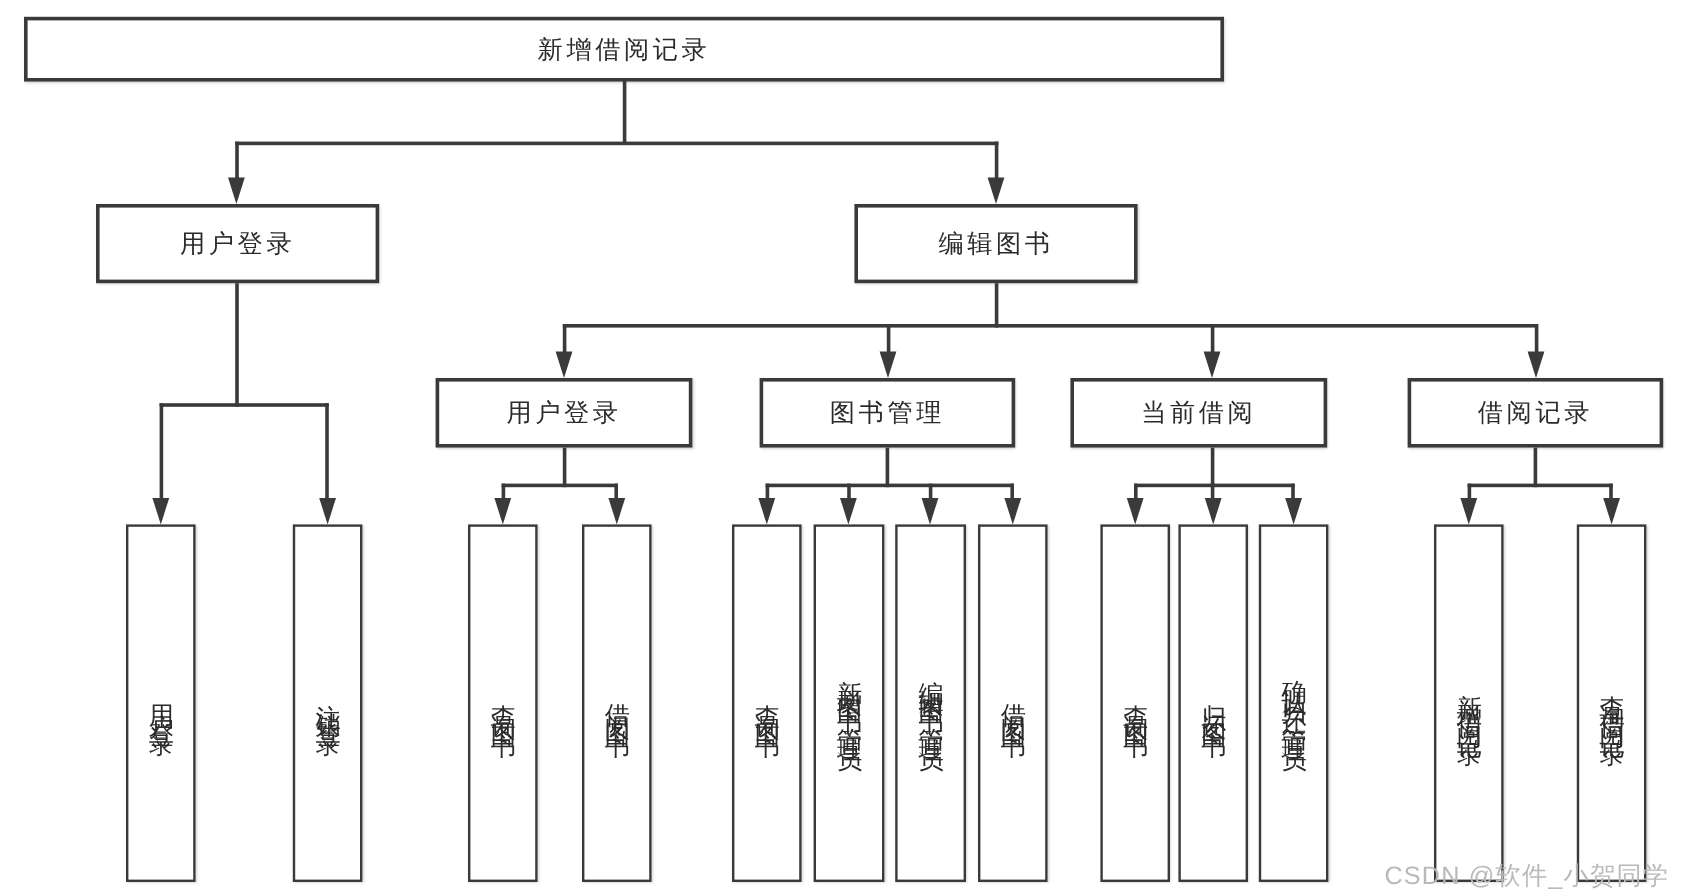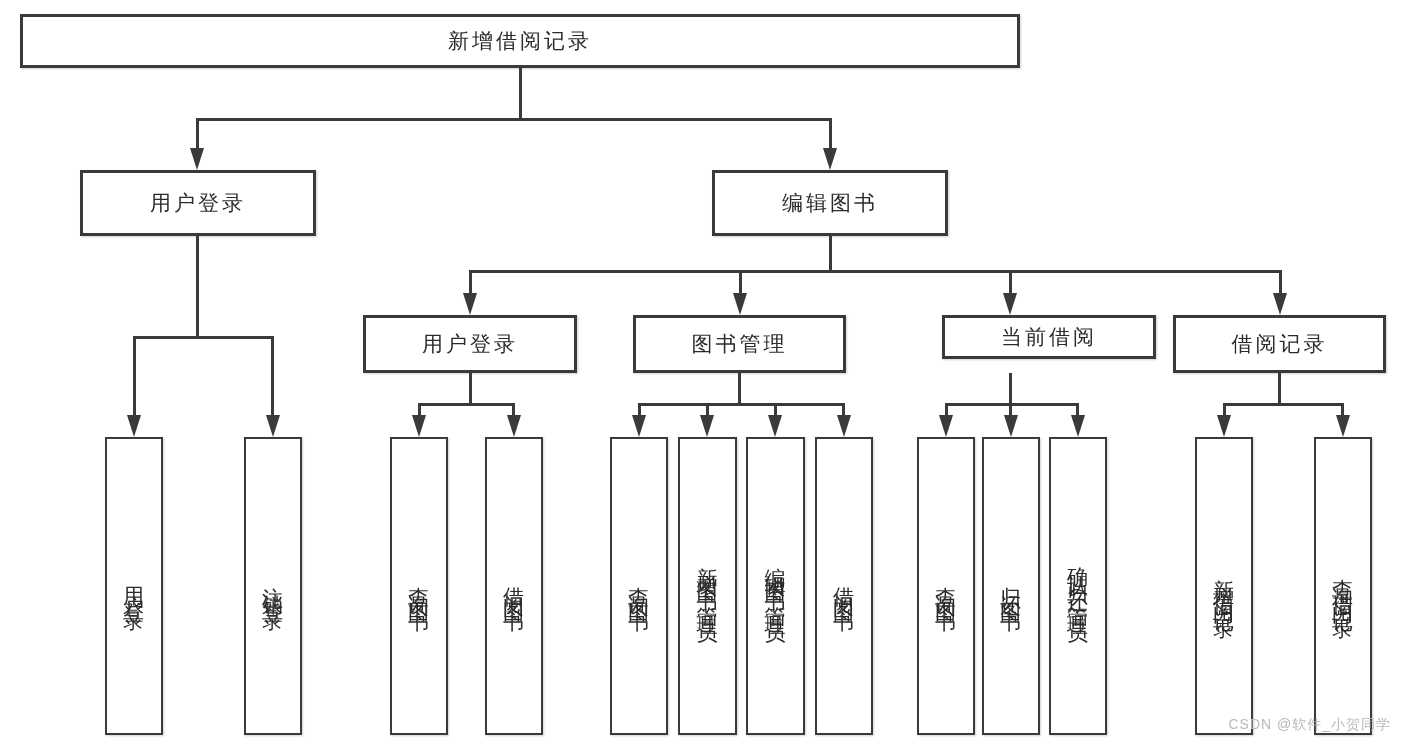--- a/index.html
+++ b/index.html
@@ -32,21 +32,21 @@
   .hl,.vl{position:absolute;background:var(--line);}
   .hl{height:3px;}
   .vl{width:3px;}
   .ar{
     position:absolute;width:0;height:0;
     border-left:7px solid transparent;border-right:7px solid transparent;
     border-top:22px solid var(--line);
   }
   .watermark{
     position:absolute;right:14px;top:716px;
-    font-size:14px;letter-spacing:1px;color:var(--watermark);
+    font-size:21px;letter-spacing:1px;color:var(--watermark);
     white-space:nowrap;
   }
 </style>
 </head>
 <body>
 
 <div class="canvas">
 
   <div class="box h2" style="left:20px;top:14px;width:1000px;height:54px">
     <span class="lbl">新增借阅记录</span>
@@ -83,21 +83,21 @@
   <div class="ar" style="left:1003px;top:293px"></div>
   <div class="vl" style="left:1279px;top:270px;height:25px"></div>
   <div class="ar" style="left:1273px;top:293px"></div>
 
   <div class="box h2" style="left:363px;top:315px;width:214px;height:58px">
     <span class="lbl">用户登录</span>
   </div>
   <div class="box h2" style="left:633px;top:315px;width:213px;height:58px">
     <span class="lbl">图书管理</span>
   </div>
-  <div class="box h2" style="left:942px;top:315px;width:214px;height:44px">
+  <div class="box h2" style="left:892px;top:315px;width:214px;height:58px">
     <span class="lbl">当前借阅</span>
   </div>
   <div class="box h2" style="left:1173px;top:315px;width:213px;height:58px">
     <span class="lbl">借阅记录</span>
   </div>
 
   <div class="vl" style="left:469px;top:373px;height:33px"></div>
   <div class="hl" style="left:418px;top:403px;width:97px"></div>
   <div class="vl" style="left:418px;top:403px;height:14px"></div>
   <div class="ar" style="left:412px;top:415px"></div>

